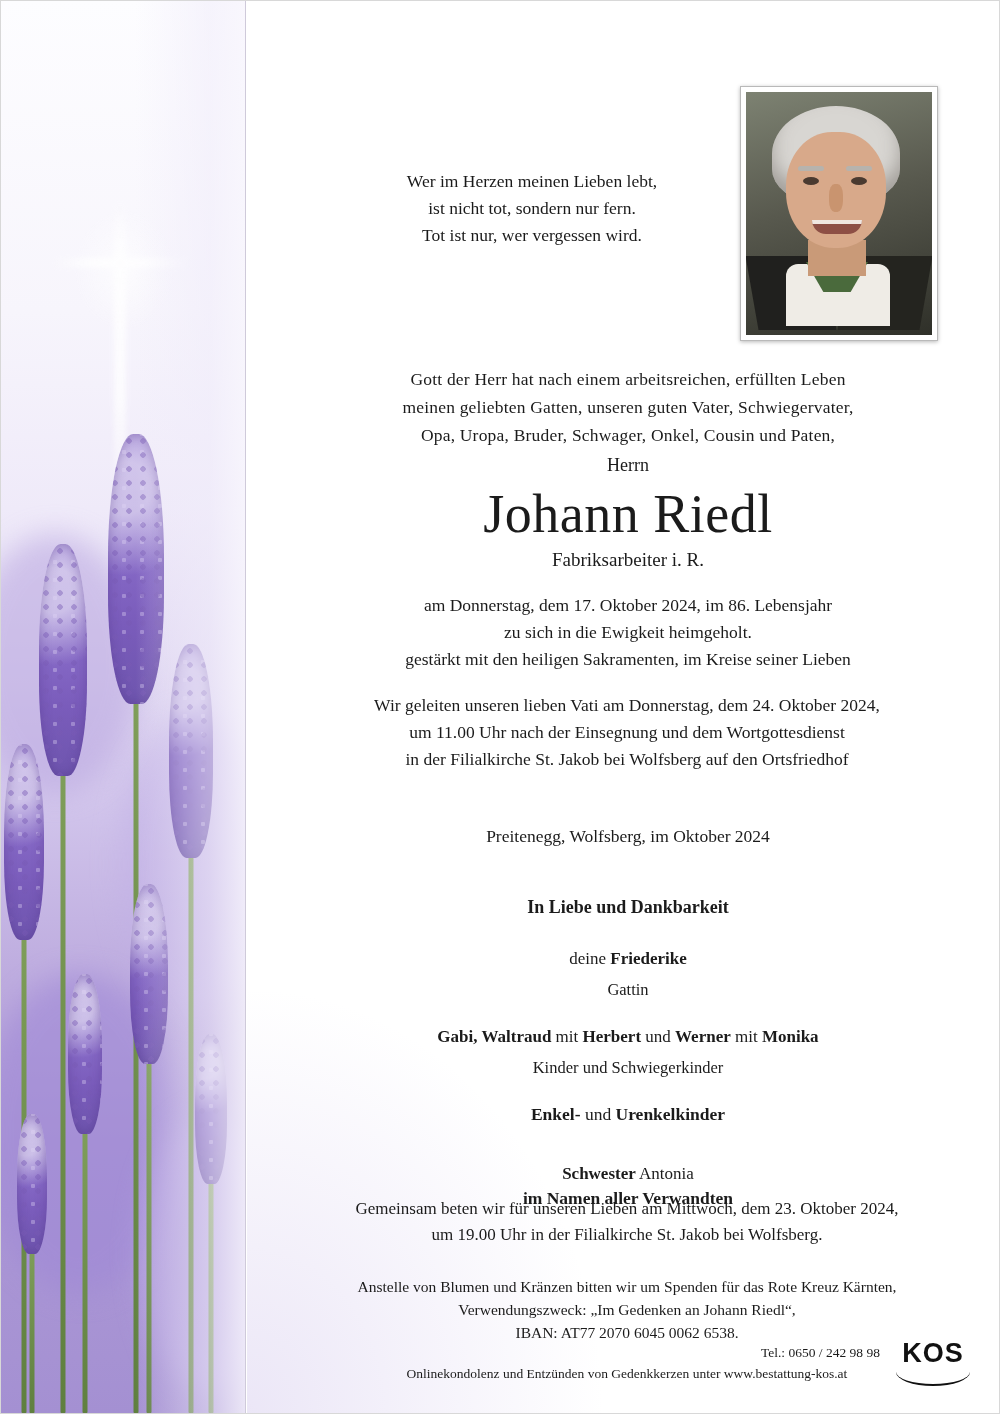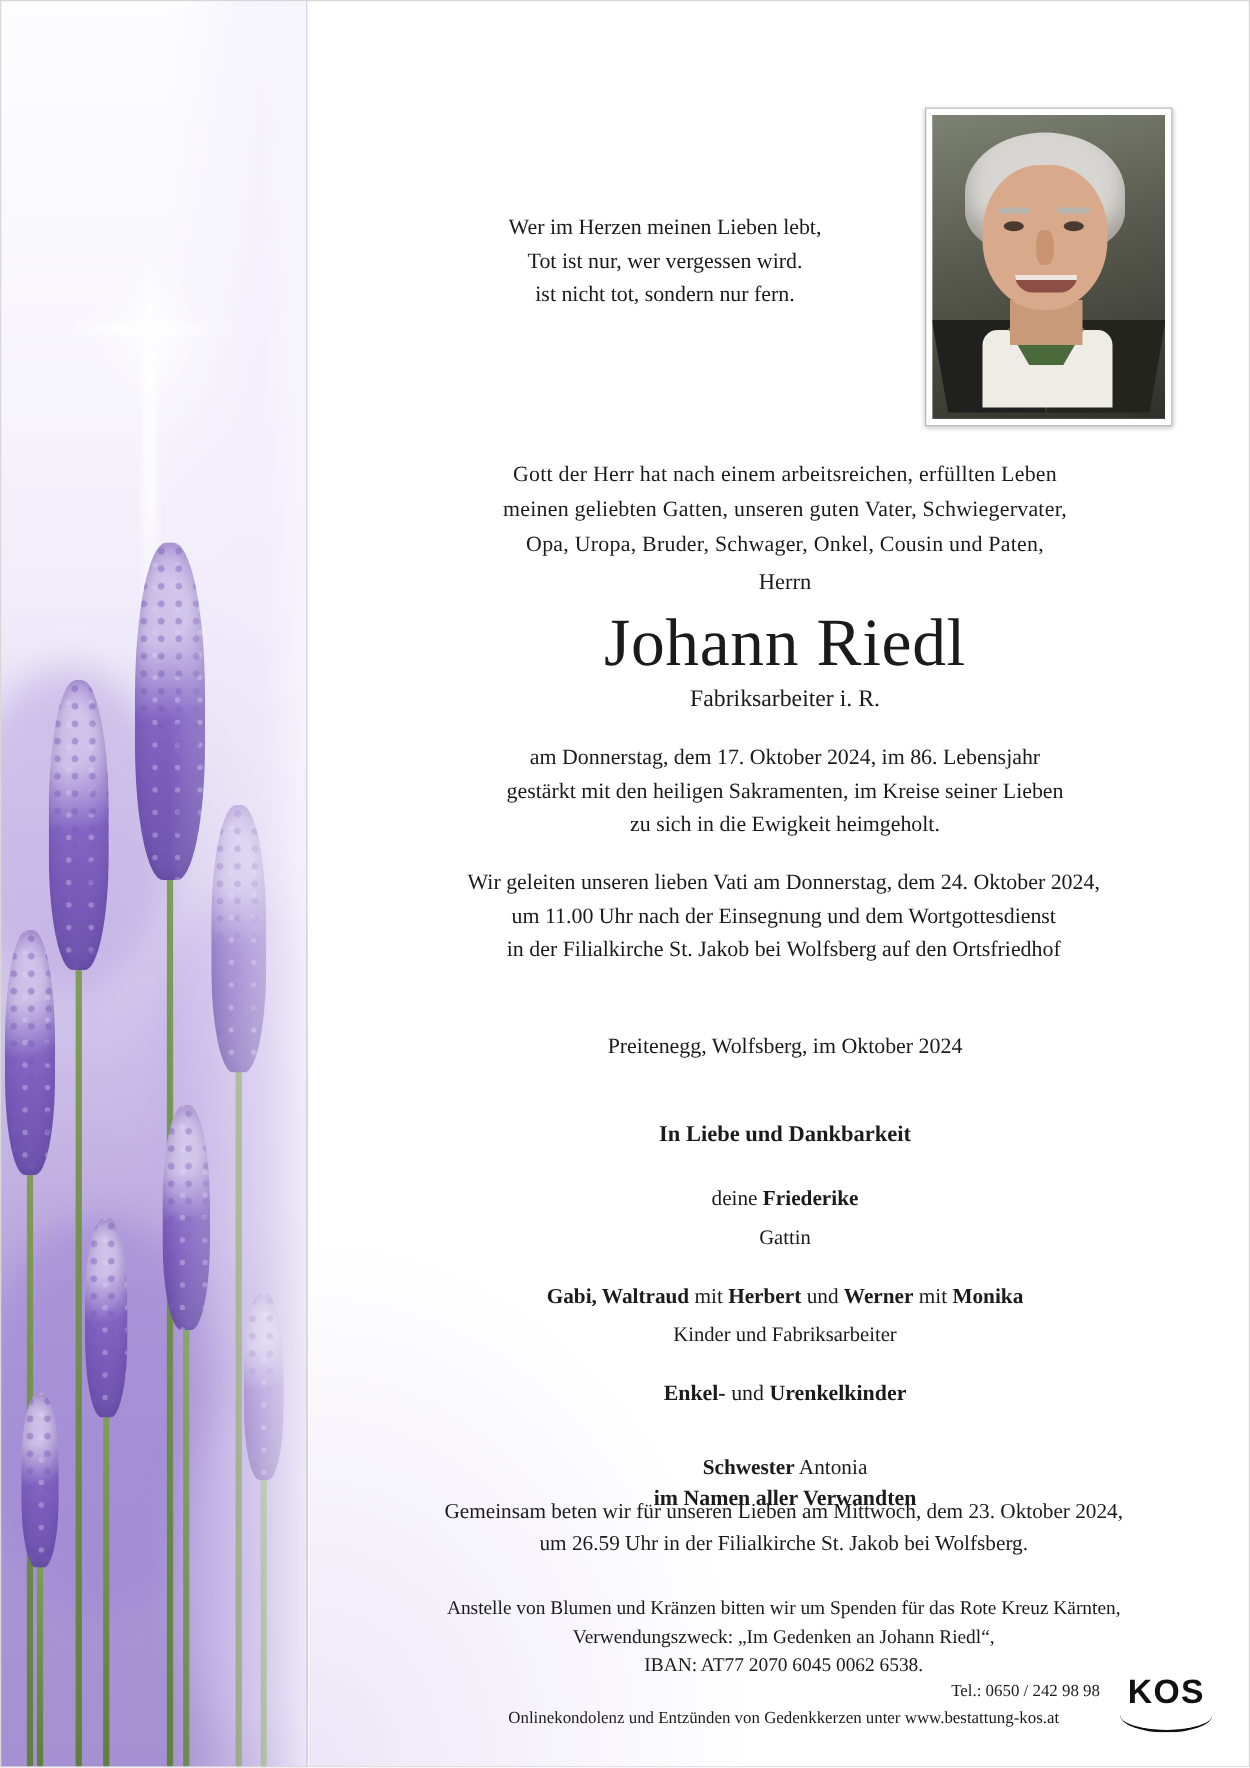--- a/index.html
+++ b/index.html
@@ -365,40 +365,40 @@
         <div class="pi-brow-r"></div>
         <div class="pi-eye-l"></div>
         <div class="pi-eye-r"></div>
         <div class="pi-nose"></div>
         <div class="pi-mouth"></div>
       </div>
     </div>
 
     <div class="verse">
       <div>Wer im Herzen meinen Lieben lebt,</div>
+      <div>ist nicht tot, sondern nur fern.</div>
       <div>Tot ist nur, wer vergessen wird.</div>
-      <div>ist nicht tot, sondern nur fern.</div>
     </div>
 
     <div class="intro">
       <div>Gott der Herr hat nach einem arbeitsreichen, erfüllten Leben</div>
       <div>meinen geliebten Gatten, unseren guten Vater, Schwiegervater,</div>
       <div>Opa, Uropa, Bruder, Schwager, Onkel, Cousin und Paten,</div>
     </div>
 
     <div class="salutation">Herrn</div>
 
     <div class="name">Johann Riedl</div>
 
     <div class="profession">Fabriksarbeiter i. R.</div>
 
     <div class="passing">
       <div>am Donnerstag, dem 17. Oktober 2024, im 86. Lebensjahr</div>
+      <div>zu sich in die Ewigkeit heimgeholt.</div>
       <div>gestärkt mit den heiligen Sakramenten, im Kreise seiner Lieben</div>
-      <div>zu sich in die Ewigkeit heimgeholt.</div>
     </div>
 
     <div class="funeral">
       <div>Wir geleiten unseren lieben Vati am Donnerstag, dem 24. Oktober 2024,</div>
       <div>um 11.00 Uhr nach der Einsegnung und dem Wortgottesdienst</div>
       <div>in der Filialkirche St. Jakob bei Wolfsberg auf den Ortsfriedhof</div>
     </div>
 
     <div class="place-date">Preitenegg, Wolfsberg, im Oktober 2024</div>
 
@@ -406,36 +406,36 @@
       <div class="head">In Liebe und Dankbarkeit</div>
 
       <div class="row">
         <span>deine </span><b>Friederike</b>
       </div>
       <div class="sub">Gattin</div>
 
       <div class="row">
         <b>Gabi, Waltraud</b><span> mit </span><b>Herbert</b><span> und </span><b>Werner</b><span> mit </span><b>Monika</b>
       </div>
-      <div class="sub">Kinder und Fabriksarbeiter</div>
+      <div class="sub">Kinder und Schwiegerkinder</div>
 
       <div class="grandkids">
         <span>Enkel-</span><span style="font-weight:normal"> und </span><span>Urenkelkinder</span>
       </div>
 
       <div class="sister">
         <b>Schwester</b><span> Antonia</span>
       </div>
 
       <div class="relatives">im Namen aller Verwandten</div>
     </div>
 
     <div class="prayer">
       <div>Gemeinsam beten wir für unseren Lieben am Mittwoch, dem  23. Oktober 2024,</div>
-      <div>um 26.59 Uhr in der Filialkirche St. Jakob bei Wolfsberg.</div>
+      <div>um 19.00 Uhr in der Filialkirche St. Jakob bei Wolfsberg.</div>
     </div>
 
     <div class="donation">
       <div>Anstelle von Blumen und Kränzen bitten wir um Spenden für das Rote Kreuz Kärnten,</div>
       <div>Verwendungszweck: „Im Gedenken an Johann Riedl“,</div>
       <div>IBAN: AT77 2070 6045 0062 6538.</div>
     </div>
 
     <div class="phone">Tel.: 0650 / 242 98 98</div>
 

